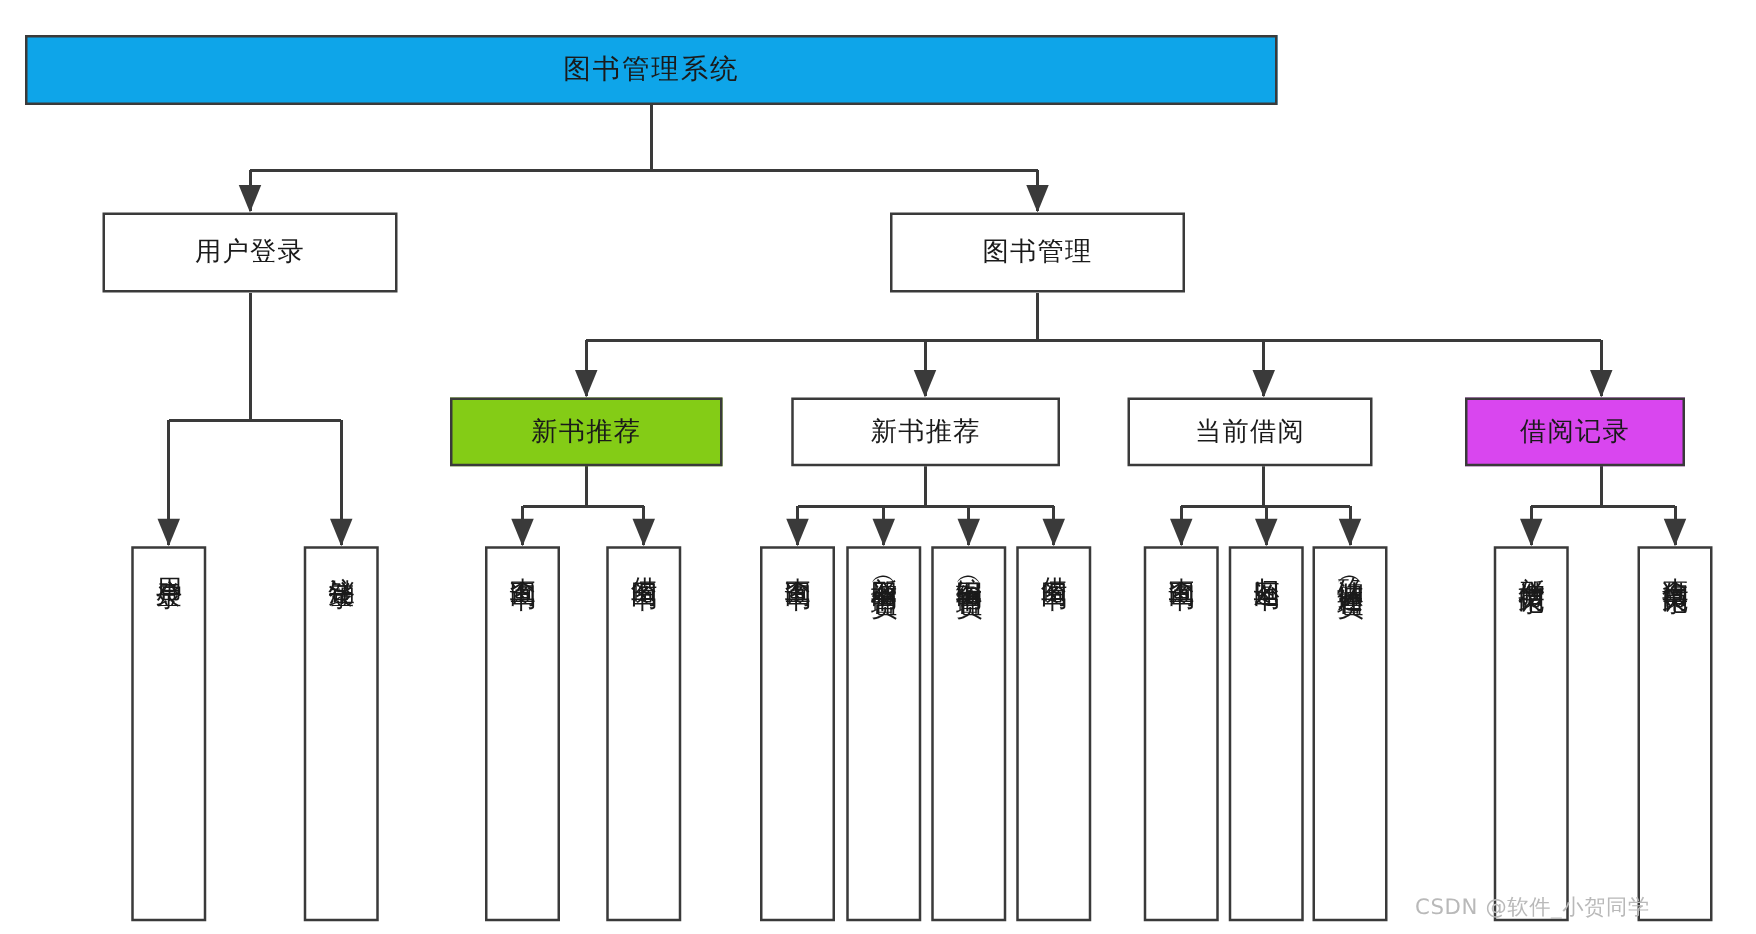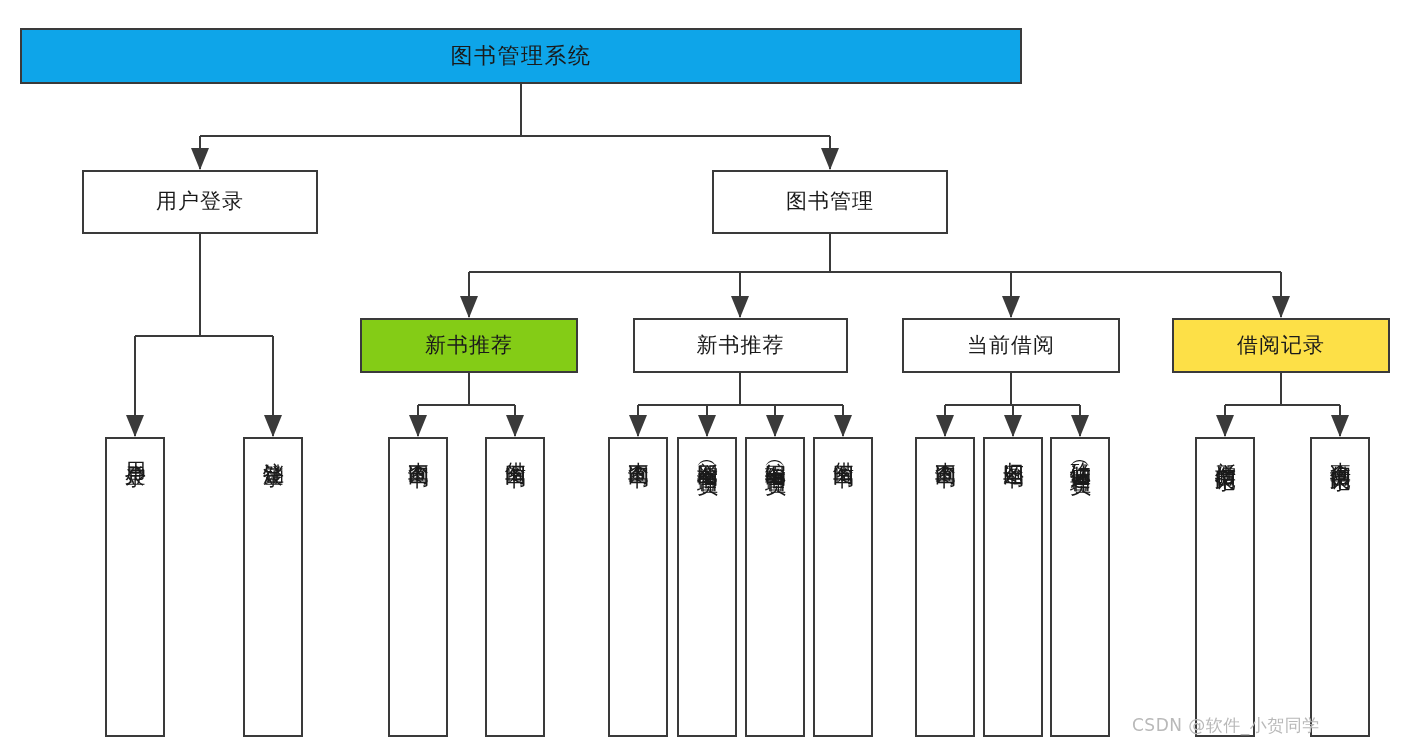--- a/index.html
+++ b/index.html
@@ -135,24 +135,24 @@
   <div class="node horiz" style="left: 712px; top: 170px; width: 236px; height: 64px; border-color: rgb(58, 58, 58); background: rgb(255, 255, 255); color: rgb(26, 26, 26);">
     <span class="label">图书管理</span>
   </div>
 
   <div class="node horiz" style="left: 360px; top: 318px; width: 218px; height: 55px; border-color: rgb(58, 58, 58); background: #84cc16; color: rgb(26, 26, 26);">
     <span class="label">新书推荐</span>
   </div>
   <div class="node horiz" style="left: 633px; top: 318px; width: 215px; height: 55px; border-color: rgb(58, 58, 58); background: rgb(255, 255, 255); color: rgb(26, 26, 26);">
     <span class="label">新书推荐</span>
   </div>
-  <div class="node horiz" style="left: 902px; top: 318px; width: 218px; height: 55px; border-color: rgb(58, 58, 58); background: rgb(255, 255, 255); color: rgb(26, 26, 26);">
+  <div class="node horiz" style="left: 902px; top: 318px; width: 196px; height: 55px; border-color: rgb(58, 58, 58); background: rgb(255, 255, 255); color: rgb(26, 26, 26);">
     <span class="label">当前借阅</span>
   </div>
-  <div class="node horiz" style="left: 1172px; top: 318px; width: 218px; height: 55px; border-color: rgb(58, 58, 58); background: #fde047; color: rgb(26, 26, 26);">
+  <div class="node horiz" style="left: 1172px; top: 318px; width: 176px; height: 55px; border-color: rgb(58, 58, 58); background: #d946ef; color: rgb(26, 26, 26);">
     <span class="label">借阅记录</span>
   </div>
 
   <div class="node vert" style="left: 105px; top: 437px; width: 60px; height: 300px; border-color: rgb(58, 58, 58); background: rgb(255, 255, 255); color: rgb(26, 26, 26);">
     <span class="label">用户登录</span>
   </div>
   <div class="node vert" style="left: 243px; top: 437px; width: 60px; height: 300px; border-color: rgb(58, 58, 58); background: rgb(255, 255, 255); color: rgb(26, 26, 26);">
     <span class="label">注销登录</span>
   </div>
   <div class="node vert" style="left: 388px; top: 437px; width: 60px; height: 300px; border-color: rgb(58, 58, 58); background: rgb(255, 255, 255); color: rgb(26, 26, 26);">

